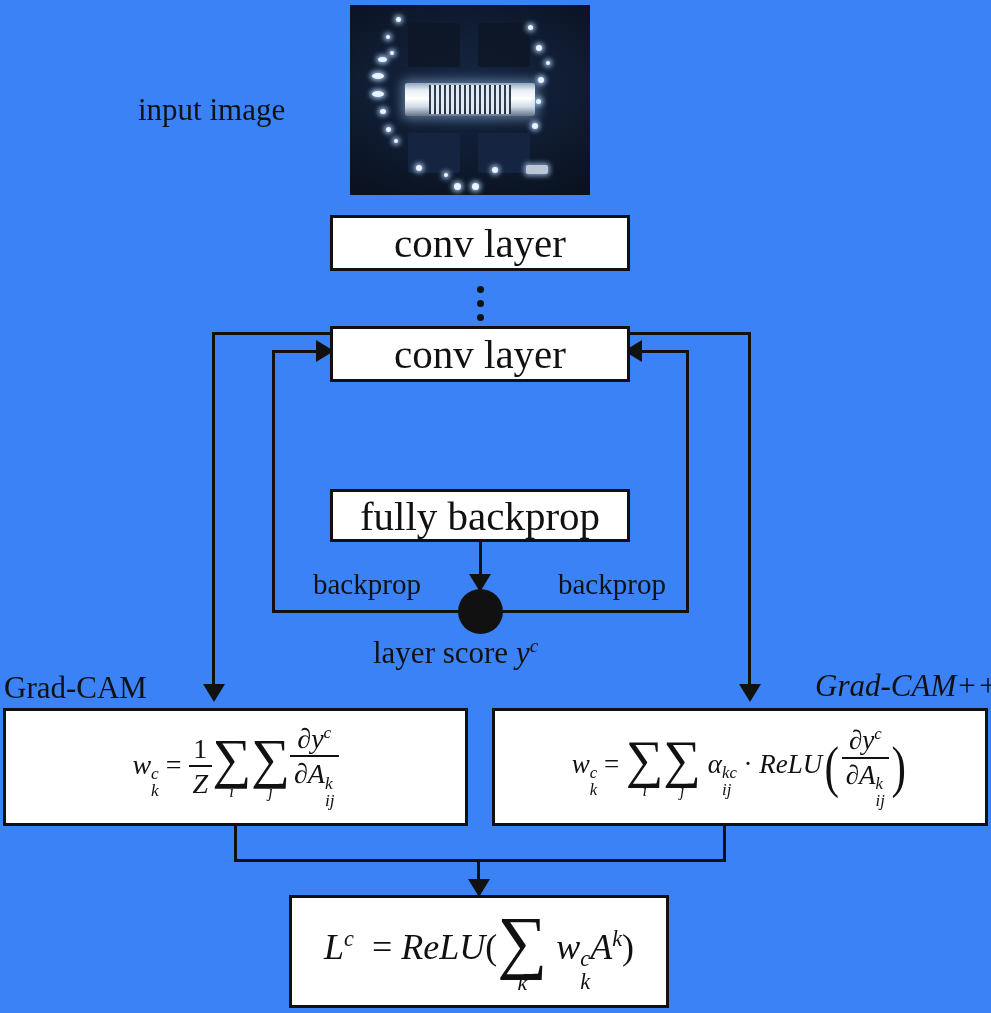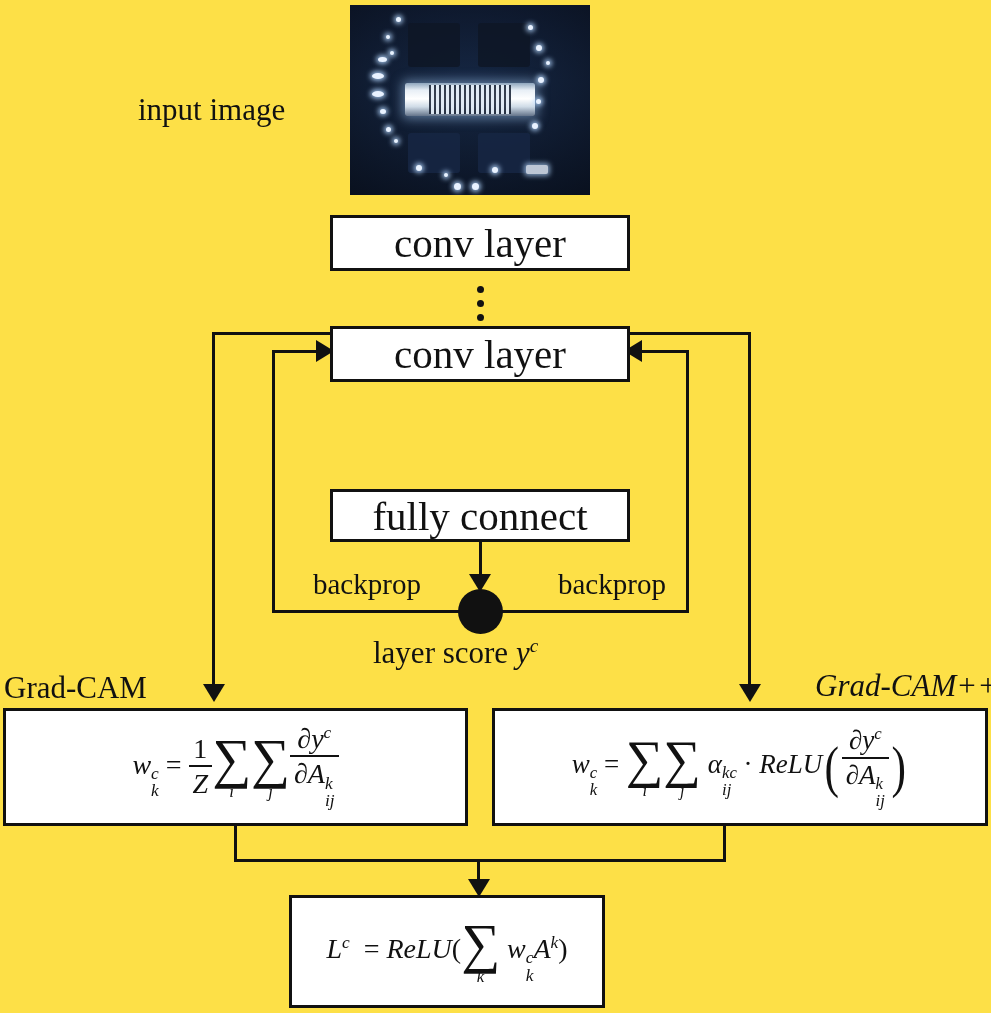--- a/index.html
+++ b/index.html
@@ -8,21 +8,21 @@
     background: #ffffff;
   }
   body {
     font-family: "Liberation Serif", "DejaVu Serif", serif;
     color: #111111;
   }
   #canvas {
     position: relative;
     width: 991px;
     height: 1013px;
-    background: #fde047;
+    background: #3b82f6;
     overflow: hidden;
   }
 
   
   .box {
     position: absolute;
     box-sizing: border-box;
     border: 3px solid #111111;
     background: #ffffff;
     display: flex;
@@ -225,21 +225,21 @@
   <div class="hline" style="left:642px;top:350px;width:46px;"></div>
   <div class="arrow-right" style="left:316px;top:340px;"></div>
   <div class="arrow-left" style="left:624px;top:340px;"></div>
 
   <div class="box box-txt" style="left:330px;top:326px;width:300px;height:56px;">
     <span>conv layer</span>
   </div>
 
 
   <div class="box box-txt" style="left:330px;top:489px;width:300px;height:53px;">
-    <span>fully  connect</span>
+    <span>fully  backprop</span>
   </div>
 
   <div class="vline" style="left:479px;top:542px;height:44px;"></div>
   <div class="arrow-down" style="left:469px;top:574px;"></div>
   <div class="dot" style="left:458px;top:589px;width:45px;height:45px;"></div>
 
   <div class="label small-txt" style="left:285px;top:568px;">backprop</div>
   <div class="label small-txt" style="left:530px;top:568px;">backprop</div>
 
   <div class="label body-txt" style="left:373px;top:635px;">
@@ -304,21 +304,21 @@
         </span><span class="bigparen">)</span>
     </span>
   </div>
 
   <div class="vline" style="left:234px;top:826px;height:36px;"></div>
   <div class="vline" style="left:723px;top:826px;height:36px;"></div>
   <div class="hline" style="left:234px;top:859px;width:492px;"></div>
   <div class="vline" style="left:477px;top:859px;height:28px;"></div>
   <div class="arrow-down" style="left:468px;top:879px;"></div>
 
-  <div class="box formula" style="left:289px;top:895px;width:316px;height:113px;font-size:28px;">
+  <div class="box formula" style="left:289px;top:895px;width:380px;height:113px;font-size:36px;">
     <span>
       <span class="mi">L</span><span class="sup">c</span>
       &nbsp;<span>=</span>
       <span class="mi">ReLU</span><span>(</span><span class="bigsum">
           <span class="sigma">∑</span>
           <span class="idx">k</span>
         </span>
       <span class="mi">w</span><span class="supsub">
           <span>c</span>
           <span>k</span>

